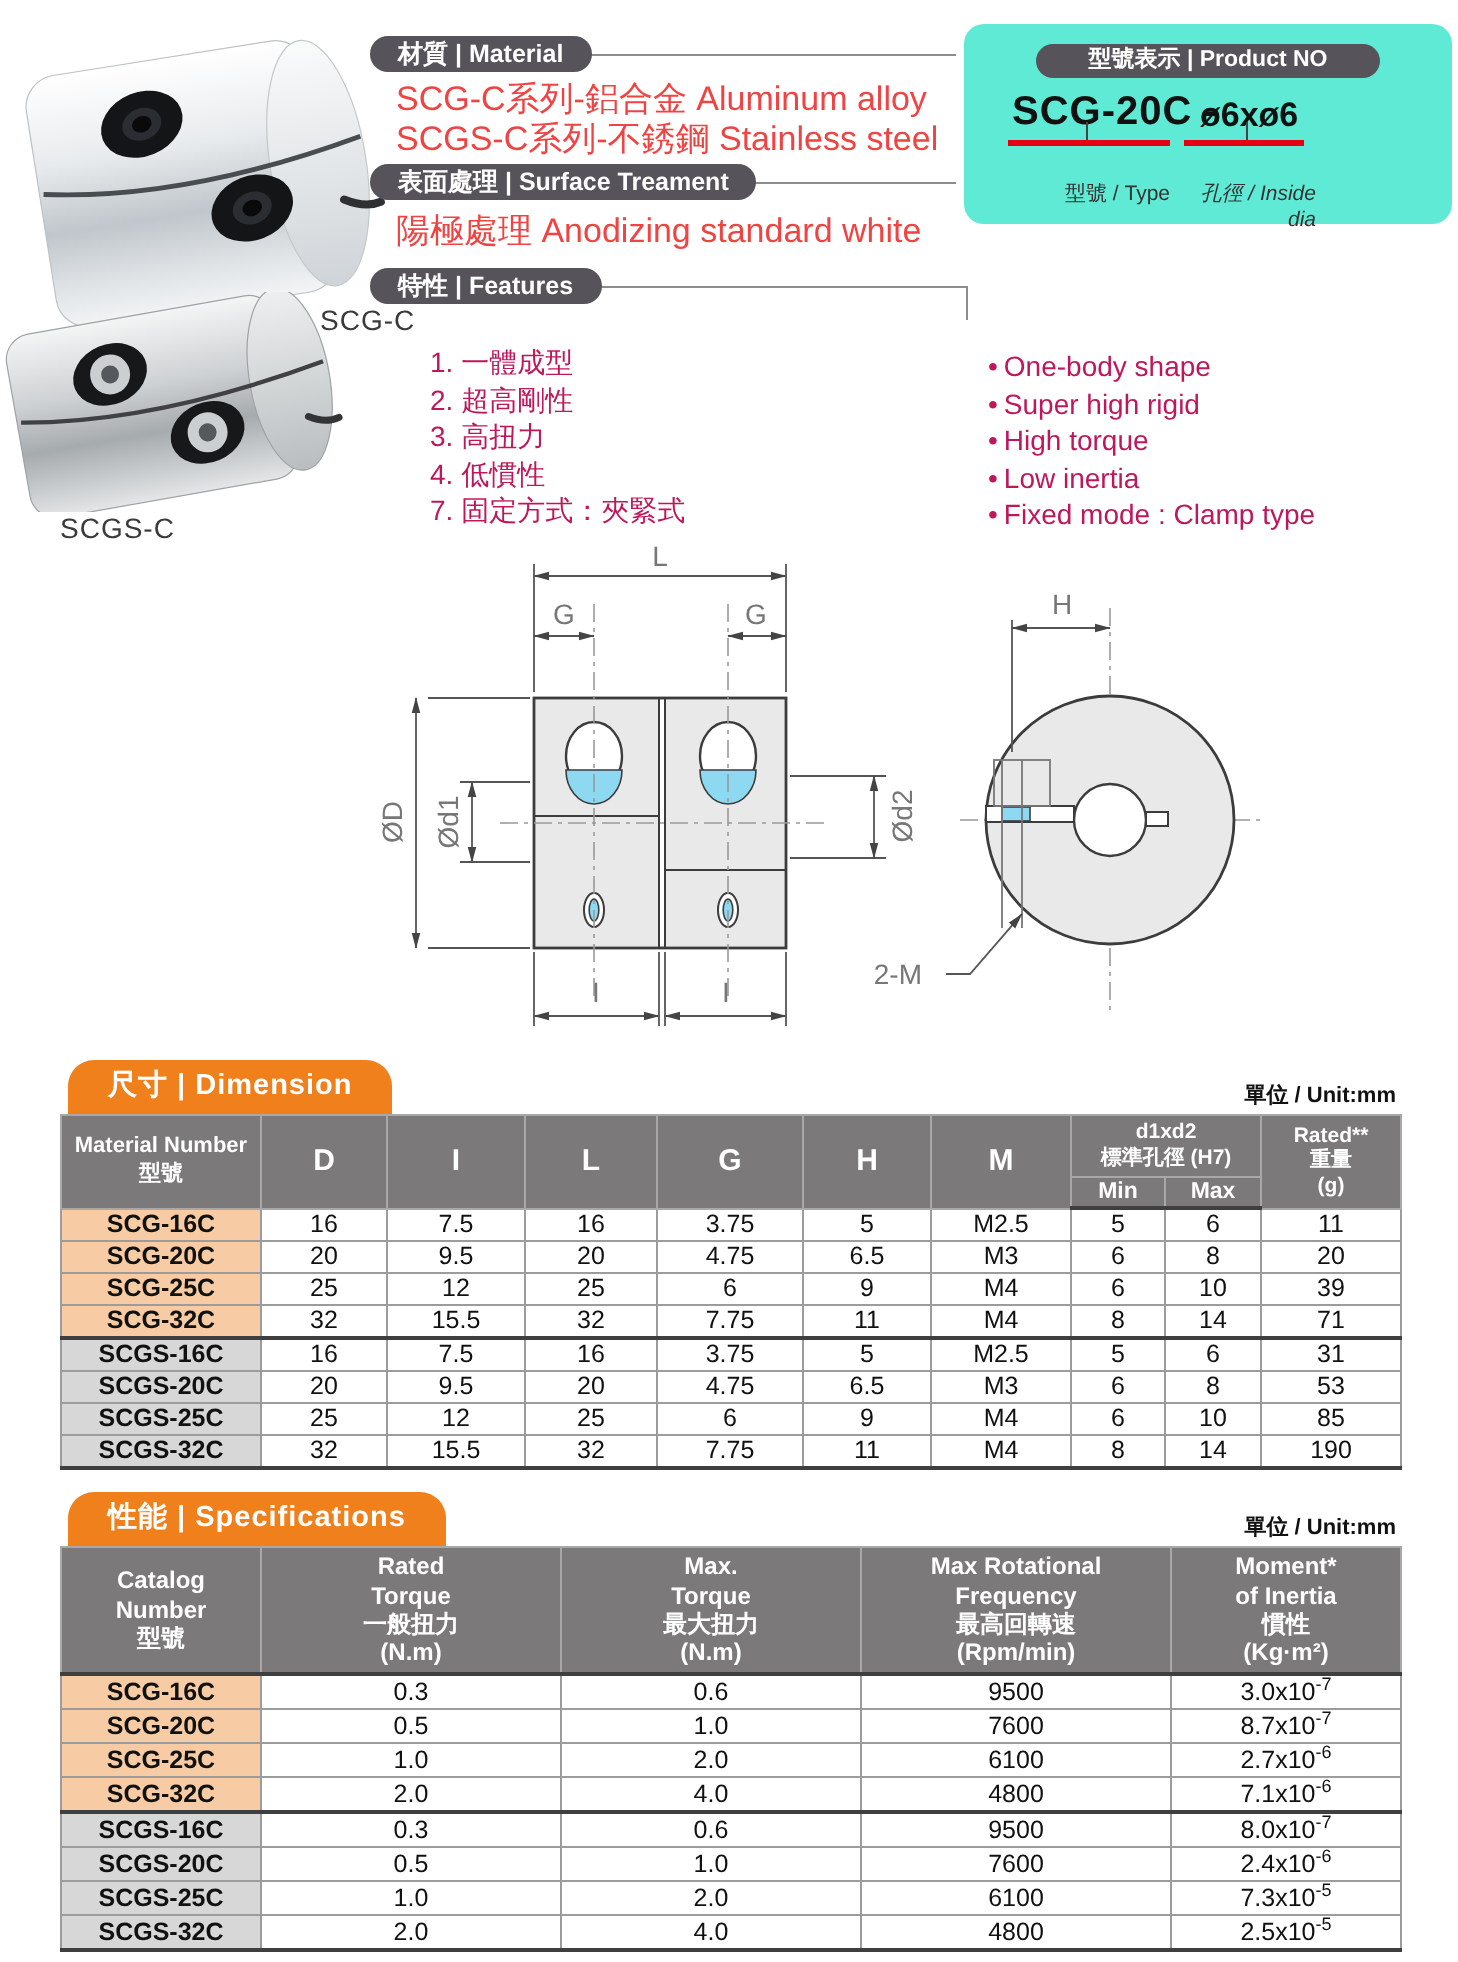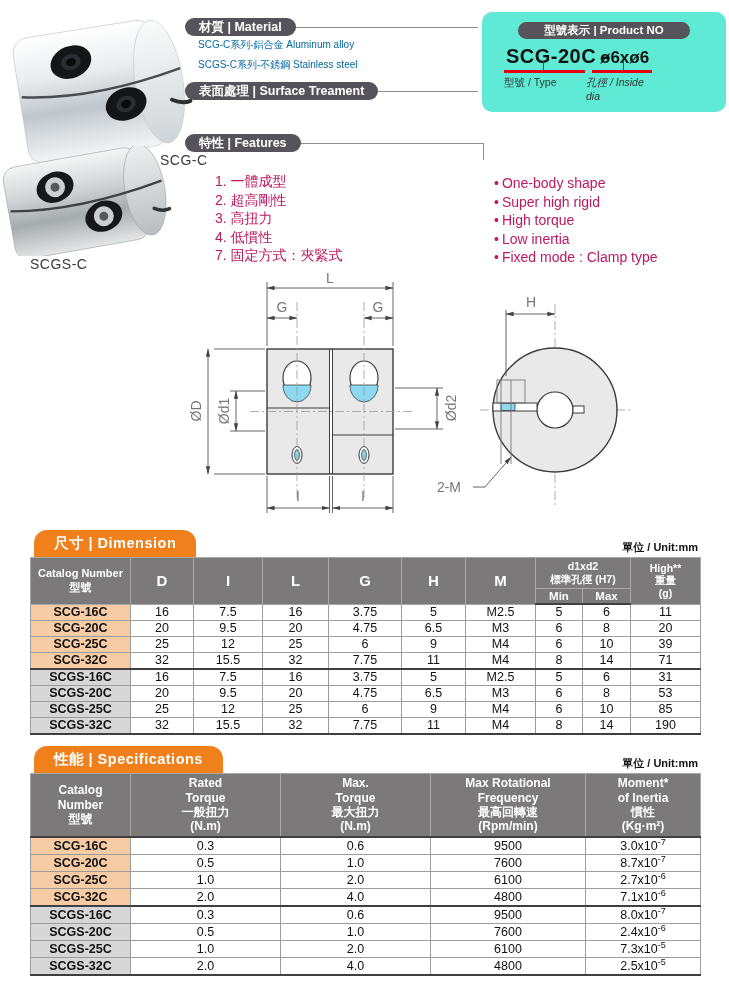--- a/index.html
+++ b/index.html
@@ -5,37 +5,37 @@
   html,body{margin:0;padding:0;background:#fff;}
   .page{position:relative;width:729px;height:981px;background:#fff;overflow:hidden;
         font-family:"Liberation Sans","DejaVu Sans",sans-serif;color:#222;}
   .abs{position:absolute;}
 
   
   .pill{position:absolute;height:18px;line-height:18px;background:#56545A;color:#fff;
         border-radius:10px;padding:0 14px;font-size:12.5px;font-weight:bold;white-space:nowrap;z-index:3;}
   .hline{position:absolute;height:1px;background:#8d8d8d;z-index:1;}
   .vline{position:absolute;width:1px;background:#8d8d8d;z-index:1;}
-  .txt{position:absolute;font-size:10px;color:#0369a1;white-space:nowrap;}
+  .txt{position:absolute;font-size:17px;color:#ef4444;white-space:nowrap;}
 
   .photo-label{position:absolute;font-size:14px;color:#3a3a3a;letter-spacing:0.5px;}
 
   
   .feat{position:absolute;list-style:none;margin:16px;padding:0;font-size:14px;line-height:18.6px;color:#be185d;}
   .feat-en li::before{content:"\2022";margin-right:3px;}
 
   
   .pno-box{position:absolute;left:482px;top:12px;width:244px;height:100px;background:#5eead4;border-radius:10px;}
   .pno-pill{position:absolute;left:36px;top:10px;width:172px;height:17px;line-height:17px;background:#56545A;
             color:#fff;border-radius:9px;font-size:11.5px;font-weight:bold;text-align:center;}
   .pno-model{position:absolute;left:24px;top:33px;font-size:20px;font-weight:bold;letter-spacing:0.5px;color:#111;}
   .pno-bore{position:absolute;left:118px;top:36px;font-size:17px;font-weight:bold;color:#111;}
   .redline{position:absolute;height:3px;background:#E60012;top:58px;}
   .tick{position:absolute;width:1px;height:10px;background:#444;top:49px;}
-  .pno-lab{position:absolute;top:64px;font-size:10.5px;color:#333;text-align:left;}
+  .pno-lab{position:absolute;top:78px;font-size:10.5px;color:#333;text-align:right;}
 
   
   .tbl-section{position:absolute;width:670px;}
   .tab{position:absolute;left:4px;top:0;height:27px;line-height:27px;padding:0 20px;background:#F0801C;
        color:#fff;font-size:14.5px;font-weight:bold;border-radius:13px 13px 0 0;letter-spacing:0.5px;z-index:2;}
   .unit{position:absolute;right:2px;top:10px;font-size:11px;font-weight:bold;color:#111;}
   table{border-collapse:collapse;width:670px;table-layout:fixed;background:#fff;margin-top:27px;
         border-bottom:2px solid #3F3F3F;}
   th,td{border:1px solid #9C9C9C;text-align:center;overflow:hidden;padding:0;}
   thead th{background:#7B7979;color:#fff;font-weight:bold;border-color:#A8A8A8;}
@@ -130,20 +130,21 @@
   <div class="photo-label" style="left:160px;top:152px;">SCG-C</div>
   <div class="photo-label" style="left:30px;top:256px;">SCGS-C</div>
 
   <div class="hline" style="left:295px;top:27px;width:183px;"></div>
   <div class="pill" style="left:185px;top:18px;">材質 | Material</div>
   <div class="txt" style="left:198px;top:38px;">SCG-C系列-鋁合金 Aluminum alloy</div>
   <div class="txt" style="left:198px;top:58px;">SCGS-C系列-不銹鋼 Stainless steel</div>
 
   <div class="hline" style="left:350px;top:91px;width:128px;"></div>
   <div class="pill" style="left:185px;top:82px;">表面處理 | Surface Treament</div>
+  <div class="txt" style="left:198px;top:104px;">陽極處理 Anodizing standard white</div>
 
   <div class="hline" style="left:290px;top:143px;width:193px;"></div>
   <div class="vline" style="left:483px;top:143px;height:17px;"></div>
   <div class="pill" style="left:185px;top:134px;">特性 | Features</div>
   <ul class="feat" style="left:199px;top:156px;">
     <li>1. 一體成型</li>
     <li>2. 超高剛性</li>
     <li>3. 高扭力</li>
     <li>4. 低慣性</li>
     <li>7. 固定方式：夾緊式</li>
@@ -262,35 +263,35 @@
         <col style="width:73px">
           <col style="width:64px">
           <col style="width:70px">
           <col style="width:47px">
         <col style="width:48px">
           <col style="width:70px">
       </colgroup>
       <thead>
         <tr>
           <th rowspan="2">
-              <span class="pre hsm">Catalog Number
+              <span class="pre hsm">Material Number
 型號</span>
             </th>
           <th rowspan="2" class="hletter">D</th>
           <th rowspan="2" class="hletter">I</th>
           <th rowspan="2" class="hletter">L</th>
           <th rowspan="2" class="hletter">G</th>
           <th rowspan="2" class="hletter">H</th>
           <th rowspan="2" class="hletter">M</th>
           <th colspan="2" class="hsub">
               <span class="pre">d1xd2
 標準孔徑 (H7)</span>
             </th>
           <th rowspan="2" class="hmass">
-              <span class="pre">High**
+              <span class="pre">Rated**
 重量
 (g)</span>
             </th>
         </tr>
         <tr class="sub">
           <th>Min</th>
           <th>Max</th>
         </tr>
       </thead>
       <tbody>

